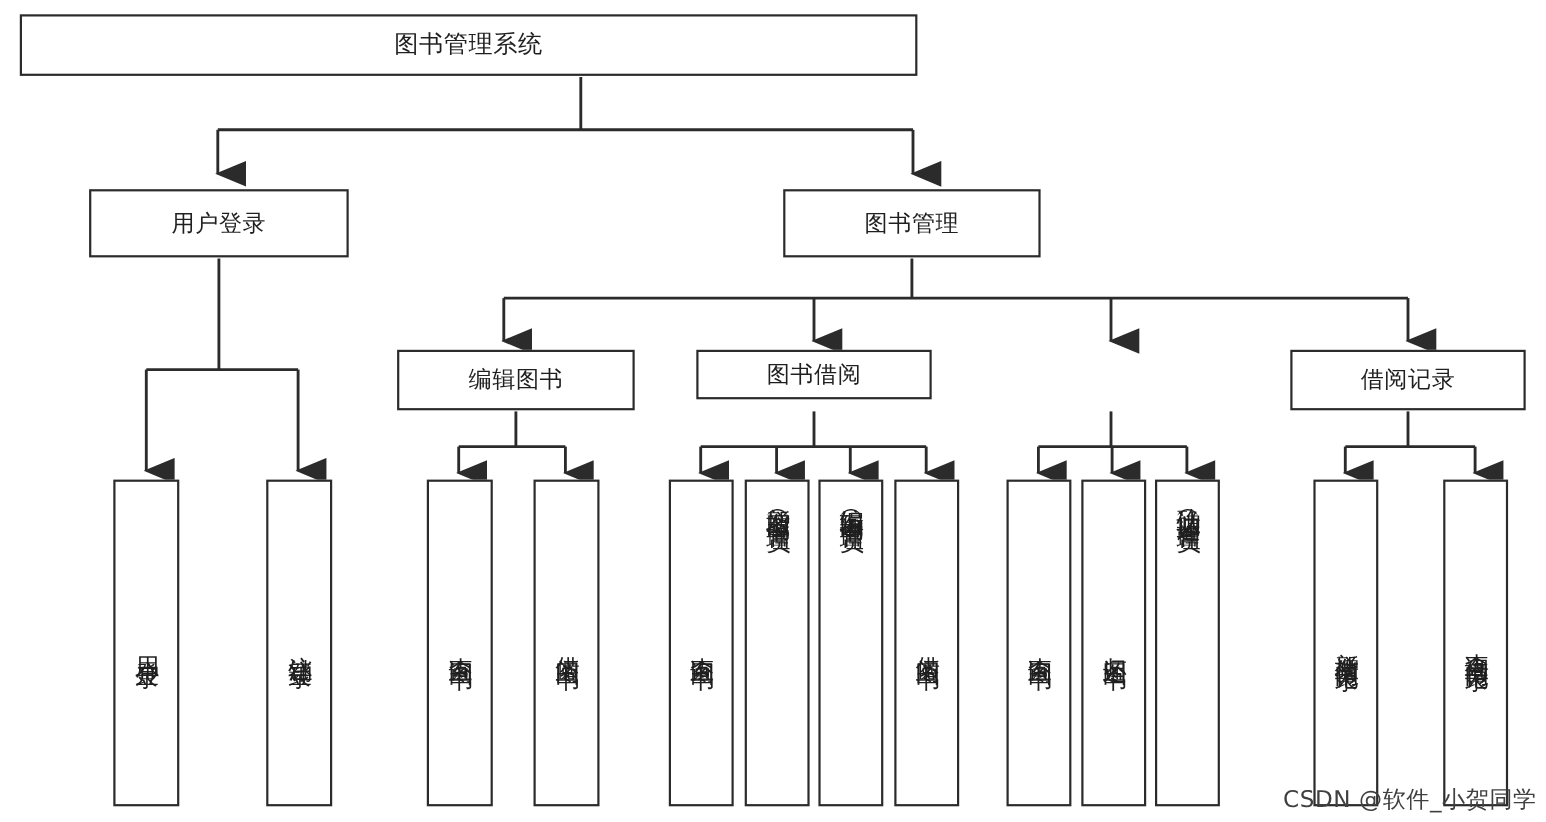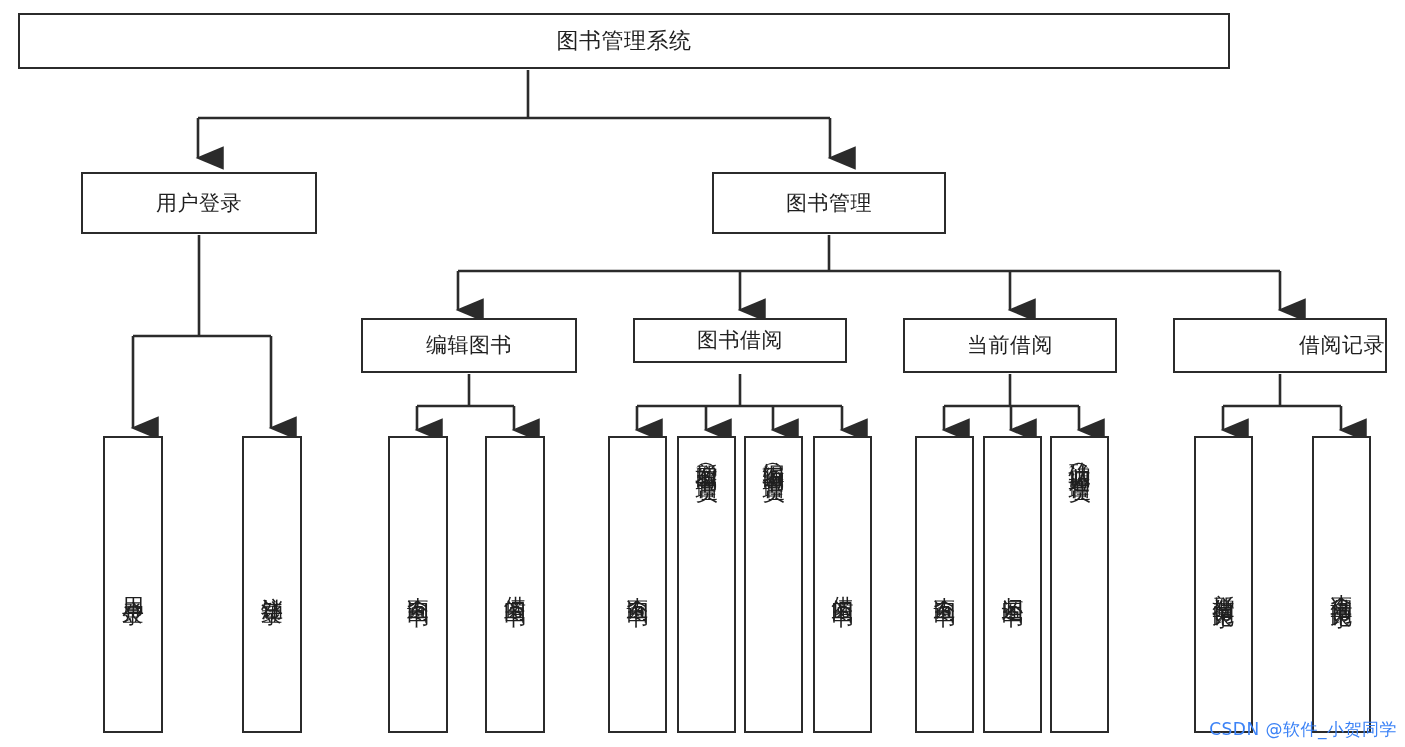--- a/index.html
+++ b/index.html
@@ -65,22 +65,22 @@
     margin: 0 auto;
   }
   .node.v.centered {
     align-items: center;
     padding-top: 0;
   }
   .watermark {
     position: absolute;
     right: 8px;
     bottom: 6px;
-    font-size: 17px;
-    color: #3b82f6;
+    font-size: 21px;
+    color: #404040;
     letter-spacing: 0.5px;
     z-index: 3;
     white-space: nowrap;
   }
 </style>
 </head>
 <body>
 
 <div id="diagram">
 
@@ -127,45 +127,42 @@
       <path d="M 1011 406 L 1011 430" marker-end="url(#arrow)"></path>
       <path d="M 1079 406 L 1079 430" marker-end="url(#arrow)"></path>
 
       <path d="M 1280 374 L 1280 406"></path>
       <path d="M 1223 406 L 1341 406"></path>
       <path d="M 1223 406 L 1223 430" marker-end="url(#arrow)"></path>
       <path d="M 1341 406 L 1341 430" marker-end="url(#arrow)"></path>
     </g>
   </svg>
 
-  <div class="node h root" style="left:18px; top:13px; width:1212px; height:56px;">
+  <div class="node h root" style="left:18px; top:13px; width:816px; height:56px;">
     <span class="label">图书管理系统</span>
   </div>
 
   <div class="node h" style="left:81px; top:172px; width:236px; height:62px;">
     <span class="label">用户登录</span>
   </div>
 
   <div class="node h" style="left:712px; top:172px; width:234px; height:62px;align-items:center;">
     <span class="label">图书管理</span>
   </div>
 
   <div class="node h" style="left:361px; top:318px; width:216px; height:55px;">
     <span class="label">编辑图书</span>
   </div>
 
   <div class="node h" style="left:633px; top:318px; width:214px; height:45px;">
     <span class="label">图书借阅</span>
   </div>
 
-  <div class="node h" style="left:903px; top:318px; width:214px; height:55px;">
-    <span class="label">当前借阅</span>
-  </div>
-
-  <div class="node h" style="left:1173px; top:318px; width:214px; height:55px;justify-content:flex-end;">
+
+  <div class="node h" style="left:1173px; top:318px; width:214px; height:55px;">
     <span class="label">借阅记录</span>
   </div>
 
   <div class="node v centered" style="left:103px; top:436px; width:60px; height:297px;">
     <span class="label">用户登录</span>
   </div>
 
   <div class="node v centered" style="left:242px; top:436px; width:60px; height:297px;">
     <span class="label">注销登录</span>
   </div>

